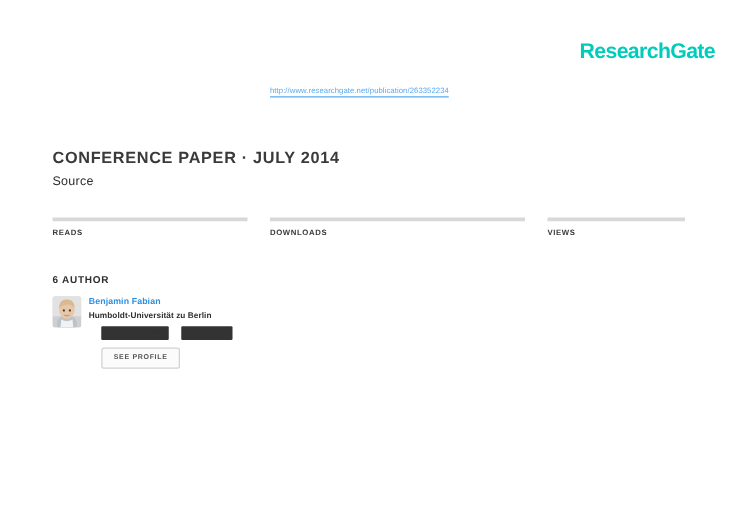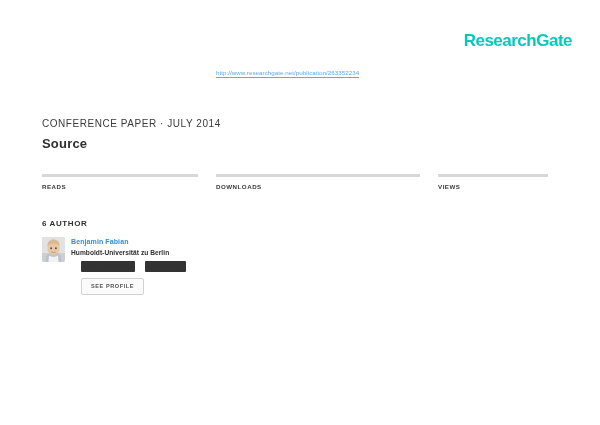--- a/index.html
+++ b/index.html
@@ -60,30 +60,30 @@
   }
 
   
   .meta-block {
     position: absolute;
     top: 118px;
     left: 42px;
     right: 42px;
   }
   .meta-line {
-    font-size: 10px;
-    font-weight: normal;
+    font-size: 13px;
+    font-weight: bold;
     color: #3a3a3a;
     letter-spacing: 0.55px;
     line-height: 1.25;
     white-space: nowrap;
   }
   .title-line {
-    font-size: 13px;
-    font-weight: bold;
+    font-size: 10px;
+    font-weight: normal;
     color: #2f2f2f;
     letter-spacing: 0.2px;
     margin-top: 5px;
     line-height: 1.3;
   }
 
   
   .stats-strip {
     position: absolute;
     top: 174px;

